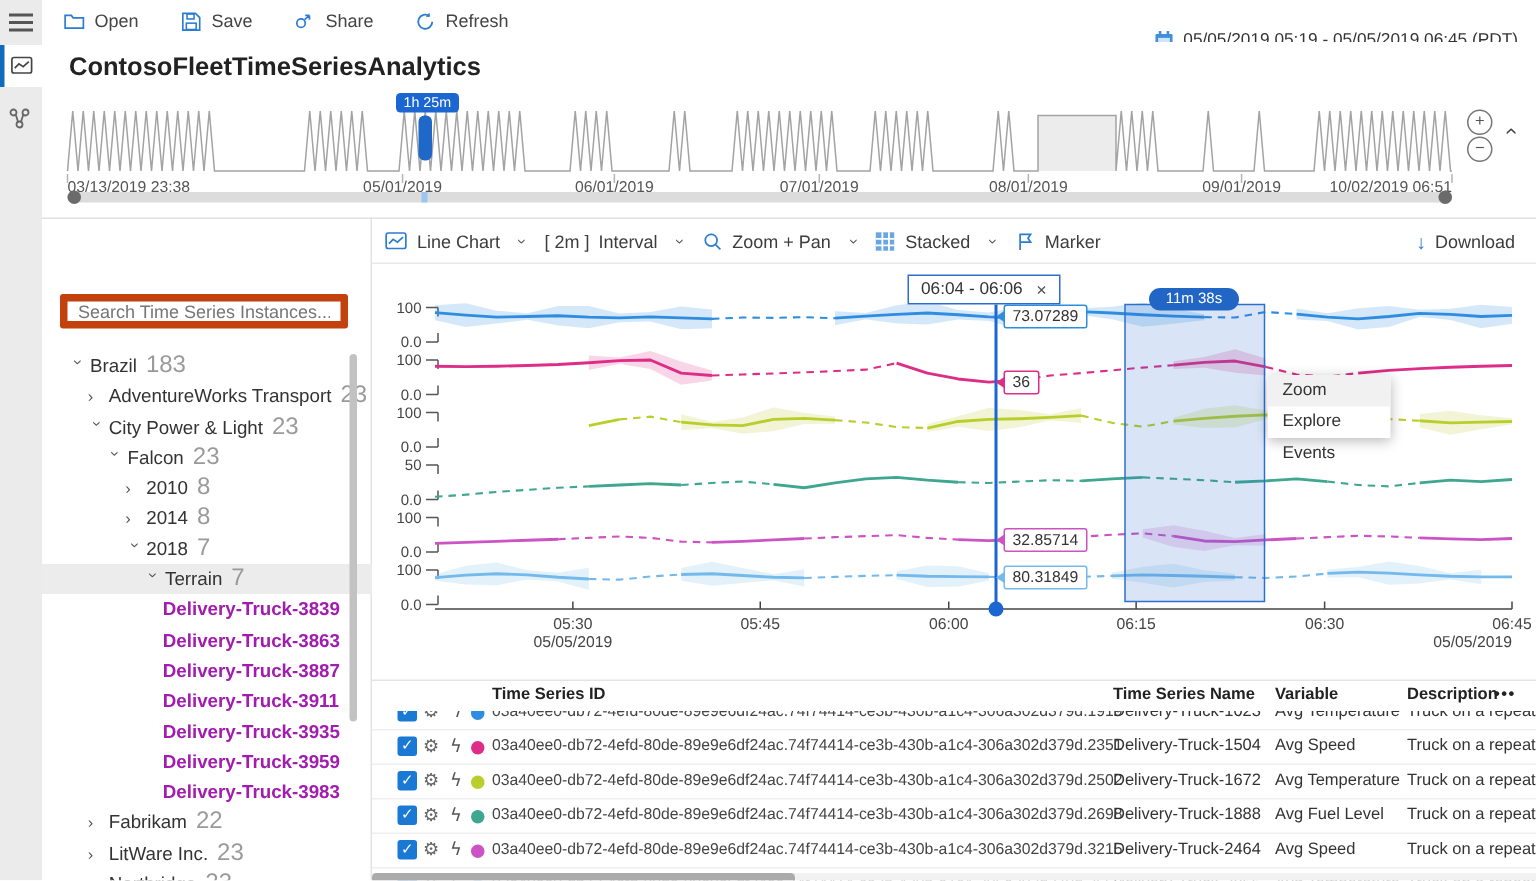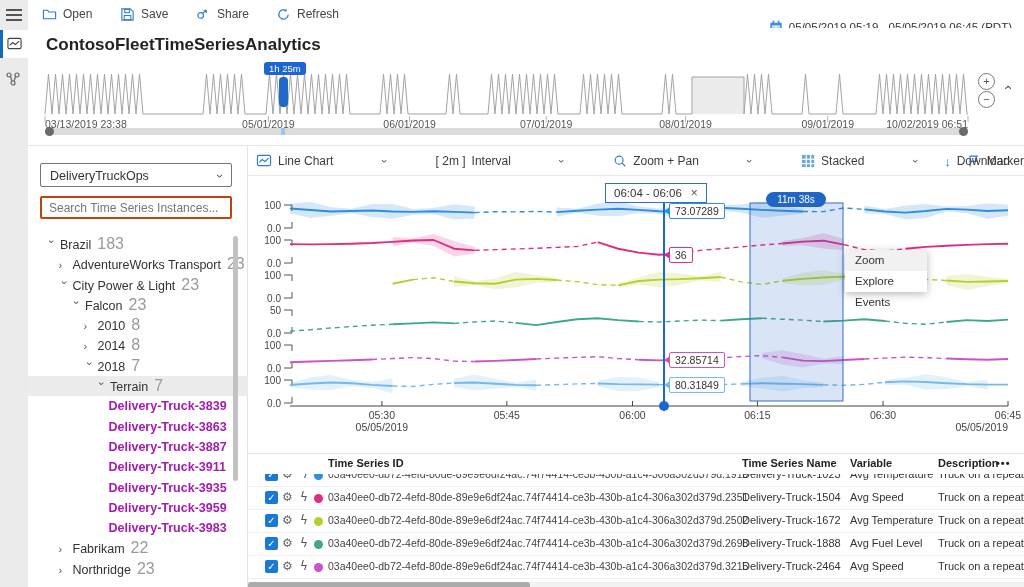--- a/index.html
+++ b/index.html
@@ -29,34 +29,34 @@
   .slider-handle{position:absolute;top:-1px;width:9px;height:9px;border-radius:50%;background:#6b6b6b;cursor:ew-resize;}
   #slider-mark{position:absolute;left:236px;top:0;width:4px;height:7px;background:#9cc6ee;}
   .zoom-circle{position:absolute;width:15px;height:15px;border:1px solid #777;border-radius:50%;color:#555;
                font-size:11px;line-height:14px;text-align:center;cursor:pointer;background:#fff;}
   #collapse-chev{position:absolute;left:976px;top:17px;font-size:15px;color:#444;transform:rotate(-90deg);cursor:pointer;}
   
   #leftpanel{position:absolute;left:28px;top:145px;width:220px;height:442px;background:#fff;border-right:1px solid #e3e3e3;border-top:1px solid #e3e3e3;box-sizing:border-box;}
   #hier-select{position:absolute;left:12px;top:17px;width:192px;height:24px;border:1px solid #767676;border-radius:2px;
                font-size:12.5px;color:#333;line-height:24px;padding-left:9px;box-sizing:border-box;cursor:pointer;background:#fff;}
   #hier-select .chev{position:absolute;right:9px;top:0;transform:rotate(90deg);color:#555;font-size:12px;}
-  #search-box{position:absolute;left:12px;top:50px;width:192px;height:23px;border:2px solid #c2410c;border-radius:2px;
+  #search-box{position:absolute;left:12px;top:50px;width:192px;height:23px;border:5px solid #c2410c;border-radius:2px;
               font-size:12px;color:#333;padding:0 7px;box-sizing:border-box;font-family:"Liberation Sans",sans-serif;}
   #search-box::placeholder{color:#767676;}
   #tree{position:absolute;left:0;top:88px;width:220px;height:354px;overflow:hidden;}
   .tree-row{position:relative;height:20.3px;line-height:20.3px;font-size:12.5px;color:#333;white-space:nowrap;cursor:pointer;}
   .tree-row.sel{background:#ececec;}
   .tree-chev{display:inline-block;width:11px;color:#555;font-size:11px;}
   .tree-chev.exp{transform:rotate(90deg);}
   .tree-count{color:#9a9a9a;font-size:16px;margin-left:6px;}
   .tree-row.leaf{font-weight:bold;color:#a21caf;}
   #tree-scroll{position:absolute;left:205px;top:90px;width:5px;height:245px;background:#c2c2c2;border-radius:3px;cursor:grab;}
   
   #mainpanel{position:absolute;left:248px;top:145px;width:776px;height:442px;background:#fff;border-top:1px solid #e3e3e3;box-sizing:border-box;}
-  #chart-toolbar{position:absolute;left:0;top:0;width:776px;height:30px;border-bottom:1px solid #e9e9e9;display:flex;align-items:center;padding-left:8px;box-sizing:border-box;gap:7px;font-size:12px;color:#3d3d3d;justify-content:space-between;}
+  #chart-toolbar{position:absolute;left:0;top:0;width:776px;height:30px;border-bottom:1px solid #e9e9e9;display:flex;align-items:center;padding-left:8px;box-sizing:border-box;gap:7px;font-size:12px;color:#3d3d3d;}
   .ct-chev{transform:rotate(90deg);color:#555;font-size:11px;margin:0 6px;cursor:pointer;}
   .ct-item{display:flex;align-items:center;gap:6px;cursor:pointer;}
   #download-btn{position:absolute;right:14px;top:0;height:30px;display:flex;align-items:center;gap:6px;font-size:12px;color:#3d3d3d;cursor:pointer;}
   #download-btn .arr{color:#2b7cd3;font-size:13px;}
   
   #chart-region{position:absolute;left:0;top:30px;width:776px;height:277px;}
   #chart-tooltip{position:absolute;left:357px;top:7px;height:18px;border:1px solid #2e6fce;background:#fff;
                  display:flex;align-items:center;gap:9px;padding:0 8px;font-size:11.5px;color:#333;z-index:5;}
   #chart-tooltip .x{color:#555;cursor:pointer;font-size:12px;}
   #sel-pill{position:absolute;left:518px;top:16px;width:60px;height:15px;background:#2166c4;border-radius:8px;color:#fff;
@@ -184,42 +184,39 @@
       <div class="slider-handle" style="left:0px"></div>
       <div class="slider-handle" style="left:914px"></div>
       <div id="slider-mark"></div>
     </div>
     <div class="zoom-circle" style="left:950px;top:11px">+</div>
     <div class="zoom-circle" style="left:950px;top:29px">−</div>
     <div id="collapse-chev">›</div>
   </div>
 
   <div id="leftpanel">
-    <div id="hier-select">
-      <span>DeliveryTruckOps</span>
-      <span class="chev">›</span>
-    </div>
     <input id="search-box" placeholder="Search Time Series Instances..." style="">
     <div id="tree">
         <div class="tree-row"><span class="tree-chev exp" style="margin-left: 18px;">›</span><span style="margin-left: 3px;">Brazil</span><span class="tree-count">183</span></div>
         <div class="tree-row"><span class="tree-chev" style="margin-left: 30.5px;">›</span><span style="margin-left: 3px;">AdventureWorks Transport</span><span class="tree-count">23</span></div>
         <div class="tree-row"><span class="tree-chev exp" style="margin-left: 30.5px;">›</span><span style="margin-left: 3px;">City Power &amp; Light</span><span class="tree-count">23</span></div>
         <div class="tree-row"><span class="tree-chev exp" style="margin-left: 43px;">›</span><span style="margin-left: 3px;">Falcon</span><span class="tree-count">23</span></div>
         <div class="tree-row"><span class="tree-chev" style="margin-left: 55.5px;">›</span><span style="margin-left: 3px;">2010</span><span class="tree-count">8</span></div>
         <div class="tree-row"><span class="tree-chev" style="margin-left: 55.5px;">›</span><span style="margin-left: 3px;">2014</span><span class="tree-count">8</span></div>
         <div class="tree-row"><span class="tree-chev exp" style="margin-left: 55.5px;">›</span><span style="margin-left: 3px;">2018</span><span class="tree-count">7</span></div>
         <div class="tree-row sel"><span class="tree-chev exp" style="margin-left: 68px;">›</span><span style="margin-left: 3px;">Terrain</span><span class="tree-count">7</span></div>
         <div class="tree-row leaf"><span style="margin-left: 80.5px;">Delivery-Truck-3839</span></div>
         <div class="tree-row leaf"><span style="margin-left: 80.5px;">Delivery-Truck-3863</span></div>
         <div class="tree-row leaf"><span style="margin-left: 80.5px;">Delivery-Truck-3887</span></div>
         <div class="tree-row leaf"><span style="margin-left: 80.5px;">Delivery-Truck-3911</span></div>
         <div class="tree-row leaf"><span style="margin-left: 80.5px;">Delivery-Truck-3935</span></div>
         <div class="tree-row leaf"><span style="margin-left: 80.5px;">Delivery-Truck-3959</span></div>
         <div class="tree-row leaf"><span style="margin-left: 80.5px;">Delivery-Truck-3983</span></div>
         <div class="tree-row"><span class="tree-chev" style="margin-left: 30.5px;">›</span><span style="margin-left: 3px;">Fabrikam</span><span class="tree-count">22</span></div>
+        <div class="tree-row"><span class="tree-chev" style="margin-left: 30.5px;">›</span><span style="margin-left: 3px;">LitWare Inc.</span><span class="tree-count">23</span></div>
         <div class="tree-row"><span class="tree-chev" style="margin-left: 30.5px;">›</span><span style="margin-left: 3px;">Northridge</span><span class="tree-count">23</span></div>
       </div>
     <div id="tree-scroll"></div>
   </div>
 
   <div id="mainpanel">
     <div id="chart-toolbar">
       <div class="ct-item">
         <svg width="16" height="15" viewBox="0 0 16 16">
             <rect x="1" y="2.5" width="14" height="11" rx="1.5" fill="none" stroke="#2b7cd3" stroke-width="1.2"></rect>

